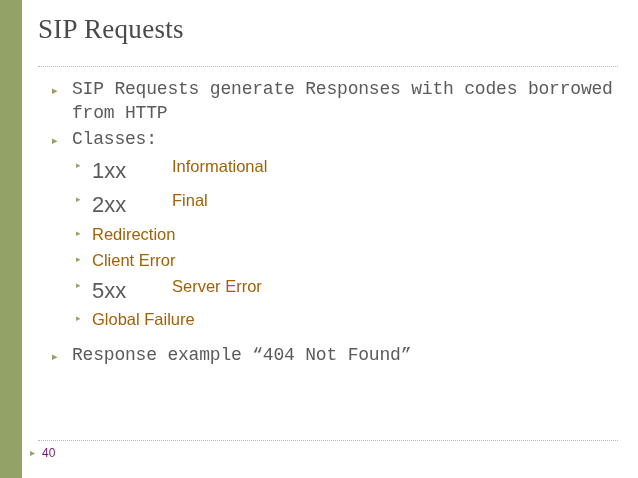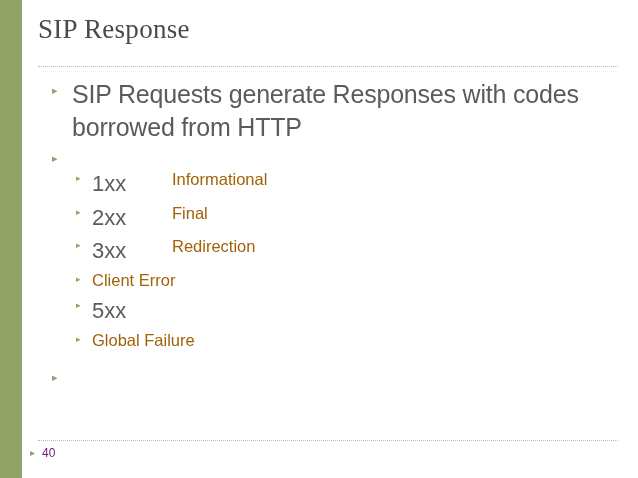--- a/index.html
+++ b/index.html
@@ -70,24 +70,24 @@
   }
   .l1 .bullet {
     flex: 0 0 auto;
     width: 20px;
     padding-top: 7px;
     color: #93a368;
     font-size: 11px;
     line-height: 1;
   }
   .l1 .text {
-    font-size: 25px;
+    font-size: 18px;
     line-height: 1.32;
     color: #5b5b5b;
-    font-family: Liberation Sans, sans-serif;
+    font-family: Liberation Mono, monospace;
     letter-spacing: -0.2px;
   }
   .l2-list {
     margin: 4px 0 0 0;
   }
   .l2 {
     display: flex;
     align-items: flex-start;
     margin-bottom: 2.5px;
     padding-left: 24px;
@@ -141,68 +141,70 @@
 </style>
 </head>
 <body>
 
 <div class="slide">
 
   <div class="left-bar">
     <div class="left-bar-inner"></div>
   </div>
 
-  <div class="title">SIP Response</div>
+  <div class="title">SIP Requests</div>
   <div class="title-rule"></div>
 
   <div class="body">
 
     <div class="l1">
       <span class="bullet">▸</span>
       <span class="text">SIP Requests generate Responses with codes borrowed from HTTP</span>
     </div>
 
     <div class="l1">
       <span class="bullet">▸</span>
+      <span class="text">Classes:</span>
     </div>
 
     <div class="l2-list">
       <div class="l2">
         <span class="bullet">▸</span>
         <span class="code">1xx</span>
         <span class="desc">Informational</span>
       </div>
       <div class="l2">
         <span class="bullet">▸</span>
         <span class="code">2xx</span>
         <span class="desc">Final</span>
       </div>
       <div class="l2">
         <span class="bullet">▸</span>
-        <span class="code">3xx</span>
         <span class="desc">Redirection</span>
       </div>
       <div class="l2">
         <span class="bullet">▸</span>
         <span class="desc">Client Error</span>
       </div>
       <div class="l2">
         <span class="bullet">▸</span>
         <span class="code">5xx</span>
+        <span class="desc">Server Error</span>
       </div>
       <div class="l2">
         <span class="bullet">▸</span>
         <span class="desc">Global Failure</span>
       </div>
     </div>
 
     <div class="spacer"></div>
 
     <div class="l1">
       <span class="bullet">▸</span>
+      <span class="text">Response example “404 Not Found”</span>
     </div>
 
   </div>
 
   <div class="footer-rule"></div>
   <div class="footer">
     <span class="bullet">▸</span>
     <span class="num">40</span>
   </div>
 

